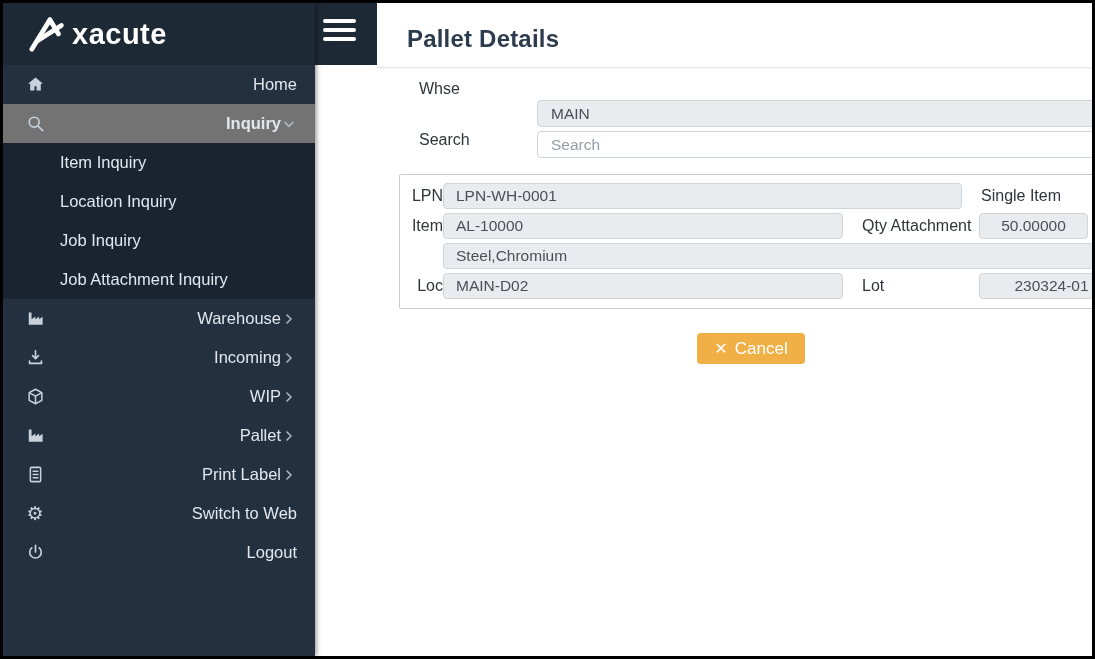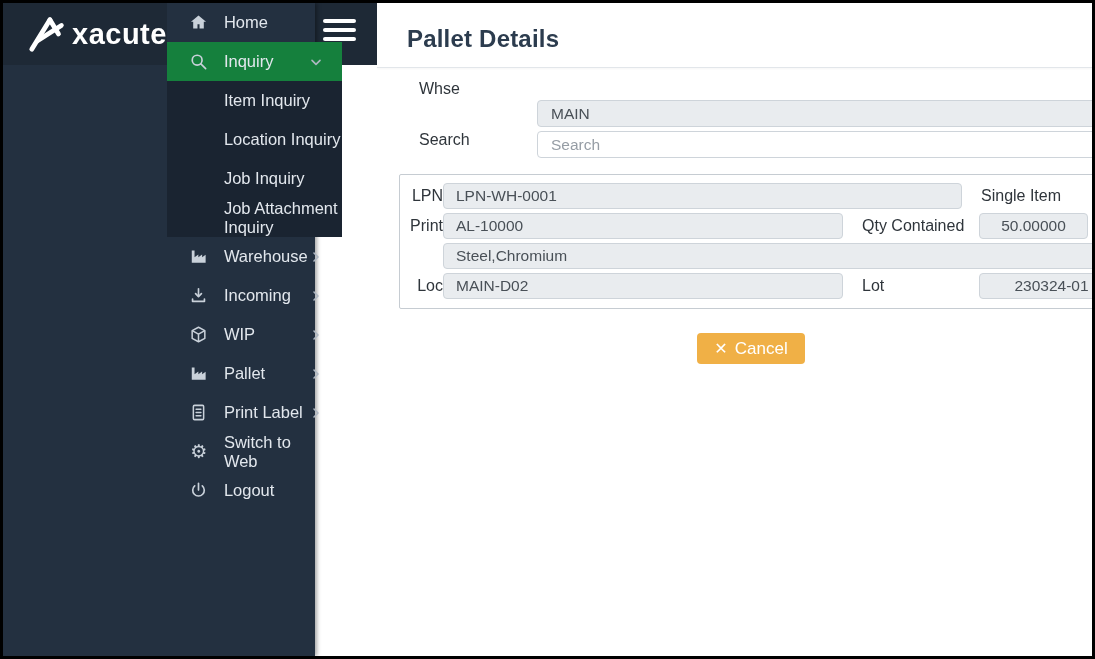--- a/index.html
+++ b/index.html
@@ -13,23 +13,24 @@
     background: #fff;
     overflow: hidden;
     position: relative;
   }
 
   
   .sidebar {
     width: 312px; flex: 0 0 312px;
     background: #233040;
     color: #dde3ea;
-    display: flex; flex-direction: row;
+    display: flex; flex-direction: column;
     box-shadow: 2px 0 4px rgba(0,0,0,0.35);
     z-index: 2;
+    text-align: right;
   }
   .logo-area {
     height: 62px;
     background: #1e2936;
     display: flex; align-items: center;
     padding-left: 24px;
   }
   .logo { display: flex; align-items: center; gap: 2px; }
   .logo svg { display: block; }
   .logo-text {
@@ -46,21 +47,21 @@
     width: 20px; height: 20px; margin-right: 15px;
     display: inline-flex; align-items: center; justify-content: center;
     color: #c9d1da;
   }
   .nav-icon svg { width: 19px; height: 19px; }
   .nav-icon .gear-glyph { font-family: "DejaVu Sans", sans-serif; font-size: 19px; line-height: 1; color: #c9d1da; }
   .nav-item .nav-label { flex: 1; }
   .chev { width: 16px; height: 16px; color: #aeb7c2; }
   .chev svg { width: 16px; height: 16px; }
   .nav-group { background: #1a2431; }
-  .nav-group .nav-item { background: #15803d; }
+  .nav-group .nav-item { background: #737373; font-weight: bold; }
   .sub-item {
     height: 39px; display: flex; align-items: center;
     padding-left: 57px; font-size: 16.5px; cursor: pointer;
     color: #e2e7ed; position: relative;
   }
   .red-annotation {
     position: absolute; left: 21px; right: 17px; top: 2px; bottom: 3px;
     border: 2px solid #c42424; pointer-events: none;
   }
 
@@ -320,23 +321,23 @@
       </div>
 
       <div class="panel">
         <div class="p-row">
           <span class="p-label">LPN</span>
           <input class="p-input main" type="text" disabled="" value="LPN-WH-0001" style="">
           <span class="p-rlabel">Single Item</span>
           <input class="checkbox" type="checkbox" style="">
         </div>
         <div class="p-row">
-          <span class="p-label">Print</span>
+          <span class="p-label">Item</span>
           <input class="p-input main" type="text" disabled="" value="AL-10000" style="">
-          <span class="p-rlabel">Qty Contained</span>
+          <span class="p-rlabel">Qty Attachment</span>
           <input class="p-input qty" type="text" disabled="" value="50.00000" style="">
           <span class="uom-box">PCS</span>
         </div>
         <div class="p-row">
           <span class="p-label"></span>
           <input class="p-input desc" type="text" disabled="" value="Steel,Chromium" style="">
         </div>
         <div class="p-row">
           <span class="p-label">Loc</span>
           <input class="p-input main" type="text" disabled="" value="MAIN-D02" style="">

